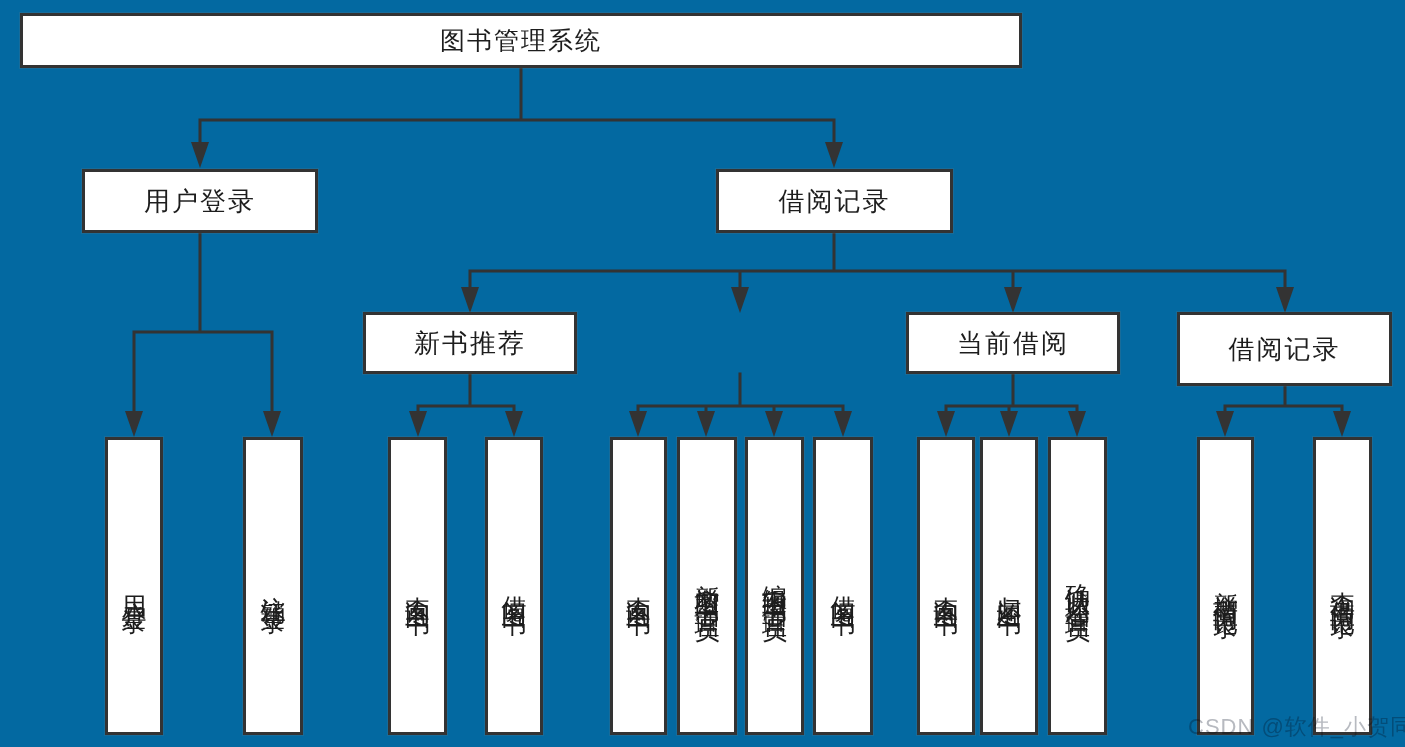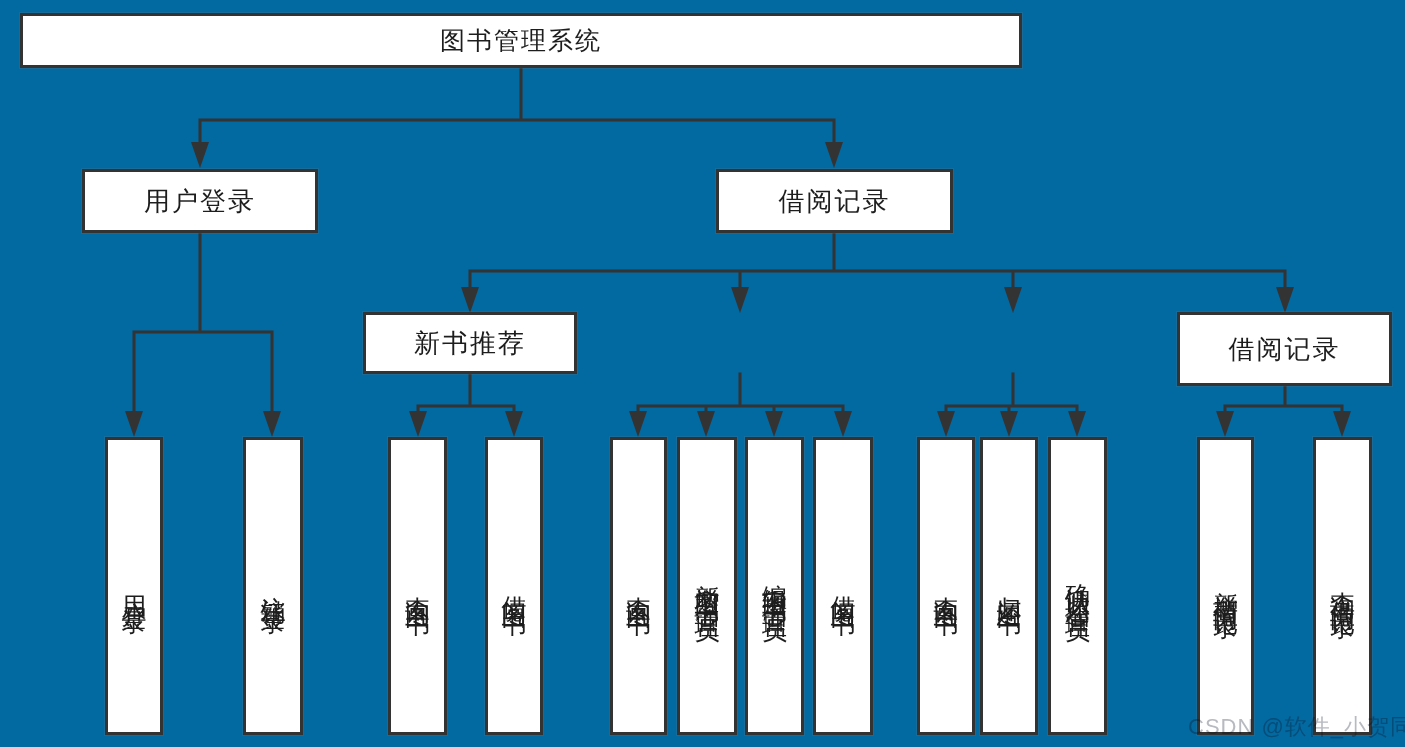--- a/index.html
+++ b/index.html
@@ -121,20 +121,21 @@
       <path d="M1333 411 L1351 411 L1342 437 Z"></path>
     </g>
   </svg>
 
   <div class="node hbox title" style="left:20px; top:13px; width:1002px; height:55px;">图书管理系统</div>
 
   <div class="node hbox" style="left:82px; top:169px; width:236px; height:64px;">用户登录</div>
   <div class="node hbox" style="left:716px; top:169px; width:237px; height:64px;">借阅记录</div>
 
   <div class="node hbox" style="left:363px; top:312px; width:214px; height:62px;">新书推荐</div>
+  <div class="node hbox" style="left:906px; top:312px; width:214px; height:62px;">当前借阅</div>
   <div class="node hbox" style="left:1177px; top:312px; width:215px; height:74px;">借阅记录</div>
 
   <div class="node vbox" style="left:105px; top:437px; width:58px; height:298px;">用户登录</div>
   <div class="node vbox" style="left:243px; top:437px; width:60px; height:298px;">注销登录</div>
 
   <div class="node vbox" style="left:388px; top:437px; width:59px; height:298px;">查询图书</div>
   <div class="node vbox" style="left:485px; top:437px; width:58px; height:298px;">借阅图书</div>
 
   <div class="node vbox" style="left:610px; top:437px; width:57px; height:298px;">查询图书</div>
   <div class="node vbox" style="left:677px; top:437px; width:60px; height:298px;">新增图书（管理员）</div>

